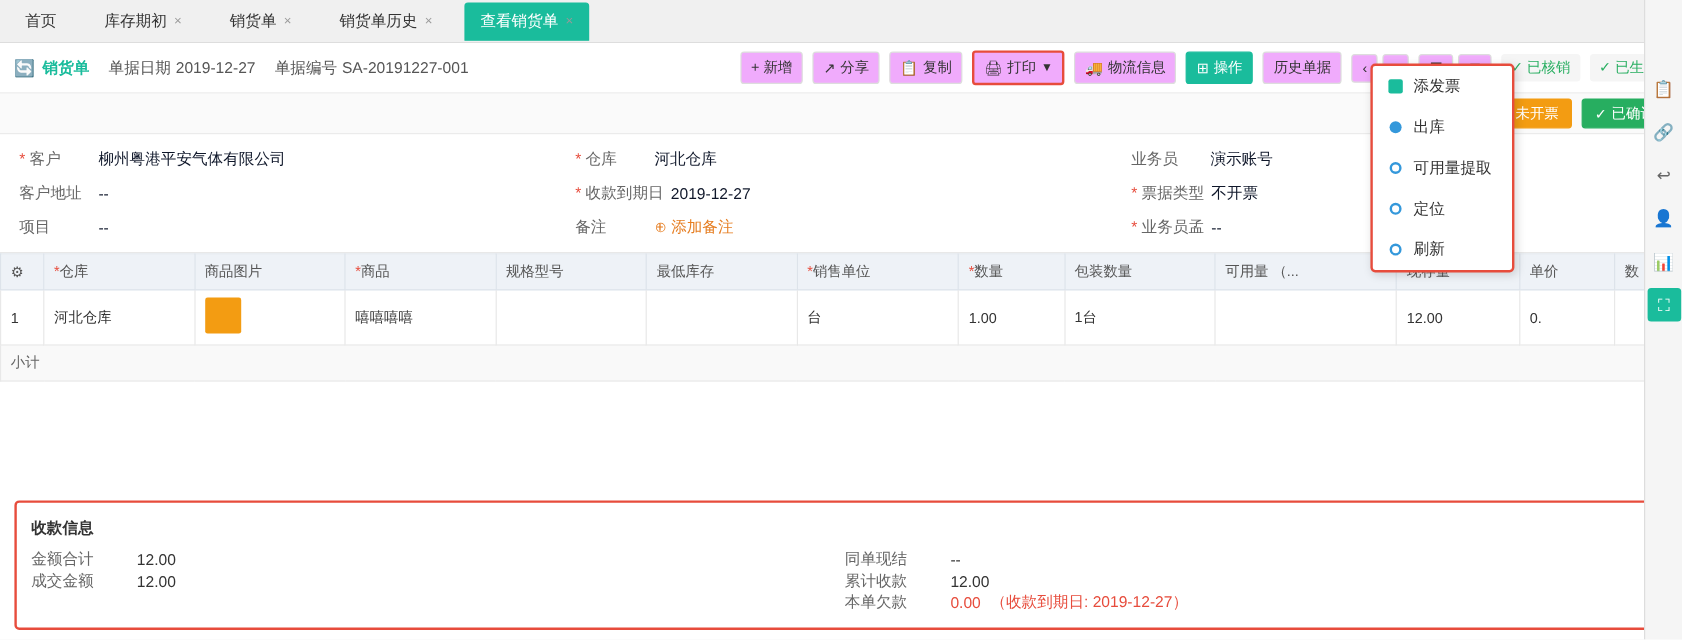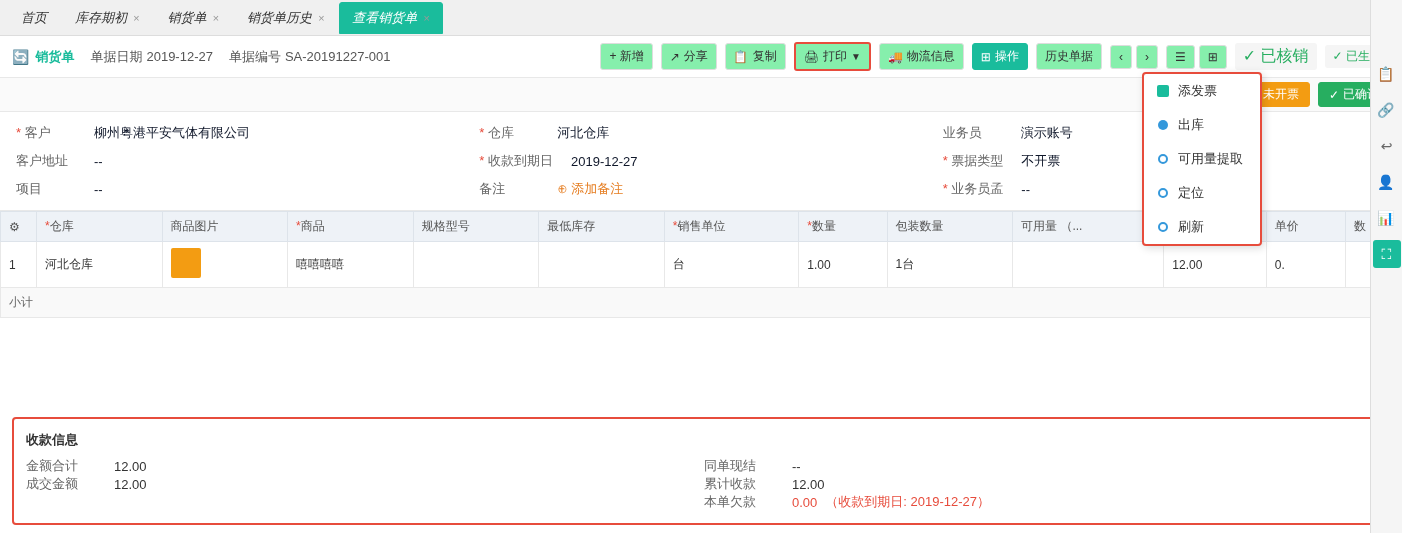--- a/index.html
+++ b/index.html
@@ -1,21 +1,21 @@
 <!DOCTYPE html>
 <html><head>
   <meta charset="utf-8">
   <style>
     * { box-sizing: border-box; margin: 0; padding: 0; }
     body { font-family: 'Microsoft YaHei', Arial, sans-serif; font-size: 13px; background: #f5f5f5; color: #333; overflow: hidden; }
     
     
     .tab-bar {
       display: flex; align-items: center; background: #f0f0f0; border-bottom: 1px solid #ddd;
-      height: 36px; padding: 0 8px; gap: 2px; font-style: italic;
+      height: 36px; padding: 0 8px; gap: 14px;
     }
     .tab {
       display: flex; align-items: center; padding: 6px 12px; cursor: pointer;
       border: 1px solid transparent; border-radius: 3px 3px 0 0; font-size: 13px;
       white-space: nowrap; height: 32px;
     }
     .tab .close-btn { margin-left: 6px; color: #999; font-size: 11px; cursor: pointer; }
     .tab.green-active { background: #1abc9c; color: #fff; border-color: #1abc9c; }
     .tab-spacer { flex: 1; }
     .tab-close-x { margin-left: auto; font-size: 16px; color: #999; cursor: pointer; padding: 0 8px; }
@@ -27,47 +27,47 @@
     .doc-toolbar {
       display: flex; align-items: center; padding: 6px 12px; border-bottom: 1px solid #e8e8e8;
       gap: 16px; background: #fff;
     }
     .doc-title { display: flex; align-items: center; gap: 6px; color: #1abc9c; font-weight: bold; }
     .doc-meta { display: flex; align-items: center; gap: 16px; font-size: 13px; color: #555; }
     .doc-meta-item { display: flex; align-items: center; gap: 4px; }
     .toolbar-right { margin-left: auto; display: flex; align-items: center; gap: 8px; }
     .toolbar-btn {
       display: flex; align-items: center; gap: 4px; padding: 4px 8px; cursor: pointer;
-      border: 1px solid #ddd; border-radius: 3px; background: #86efac; font-size: 12px;
+      border: 1px solid #ddd; border-radius: 3px; background: #f0abfc; font-size: 12px;
       white-space: nowrap;
     }
     .toolbar-btn.active-op { background: #1abc9c; color: #fff; border-color: #1abc9c; }
     .toolbar-btn.highlighted { border: 2px solid #e74c3c; }
-    .btn-status-sold { background: #f5f5f5; color: #27ae60; border-color: #27ae60; border-radius: 3px; padding: 3px 8px; font-size: 16px; }
+    .btn-status-sold { background: #f5f5f5; color: #27ae60; border-color: #27ae60; border-radius: 3px; padding: 3px 8px; font-size: 12px; }
     .btn-status-effect { background: #f5f5f5; color: #27ae60; border-color: #27ae60; border-radius: 3px; padding: 3px 8px; font-size: 12px; }
 
     
     .sub-toolbar {
       display: flex; align-items: center; padding: 4px 12px; border-bottom: 1px solid #e8e8e8;
       background: #fafafa; gap: 8px; justify-content: flex-end;
     }
     .sub-btn {
       display: flex; align-items: center; gap: 4px; padding: 3px 10px; cursor: pointer;
       border: 1px solid #ddd; border-radius: 3px; background: #fff; font-size: 12px;
     }
     .sub-btn.phone { color: #555; }
     .sub-btn.yellow { background: #f39c12; color: #fff; border-color: #f39c12; }
     .sub-btn.green-check { background: #27ae60; color: #fff; border-color: #27ae60; }
 
     
     .form-area {
       padding: 12px 16px; background: #fff; display: grid;
       grid-template-columns: 1fr 1fr 1fr; gap: 10px 20px;
     }
-    .form-row { display: flex; align-items: center; gap: 18px; }
+    .form-row { display: flex; align-items: center; gap: 6px; }
     .form-label { color: #666; white-space: nowrap; min-width: 60px; }
     .form-label.required::before { content: '* '; color: #e74c3c; }
     .form-value { color: #0f172a; }
     .form-link { color: #e67e22; cursor: pointer; }
 
     
     .table-area { flex: 1; overflow: hidden; border-top: 1px solid #e8e8e8; }
     .data-table { width: 100%; border-collapse: collapse; font-size: 12px; }
     .data-table th {
       background: #eef2f7; border: 1px solid #dde3ea; padding: 6px 8px;
@@ -95,21 +95,21 @@
       position: absolute; right: 0; top: 0; width: 32px; 
       display: flex; flex-direction: column; align-items: center;
       background: #f5f5f5; border-left: 1px solid #ddd; height: 100%;
       padding-top: 60px; gap: 8px;
     }
     .right-icon { width: 28px; height: 28px; display: flex; align-items: center; justify-content: center; cursor: pointer; color: #666; font-size: 14px; }
     .right-icon.green-bg { background: #1abc9c; color: #fff; border-radius: 3px; }
 
     
     .dropdown-menu {
-      position: absolute; right: 140px; top: 72px; background: #fff;
+      position: absolute; right: 140px; top: 53px; background: #fff;
       border: 2px solid #e74c3c; border-radius: 4px; z-index: 100; min-width: 120px;
       box-shadow: 2px 2px 8px rgba(0,0,0,0.15);
     }
     .dropdown-item {
       display: flex; align-items: center; gap: 8px; padding: 8px 12px;
       cursor: pointer; font-size: 13px;
     }
     .dropdown-icon { width: 14px; height: 14px; display: inline-flex; align-items: center; justify-content: center; }
     .icon-square { width: 12px; height: 12px; background: #1abc9c; border-radius: 2px; }
     .icon-circle { width: 10px; height: 10px; border-radius: 50%; background: #3498db; }

